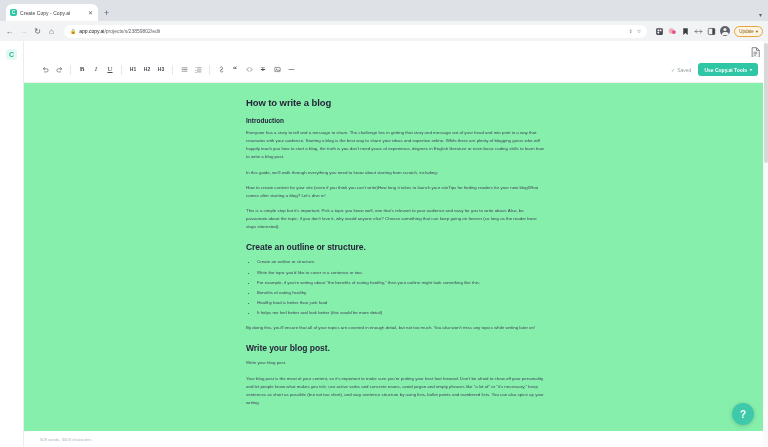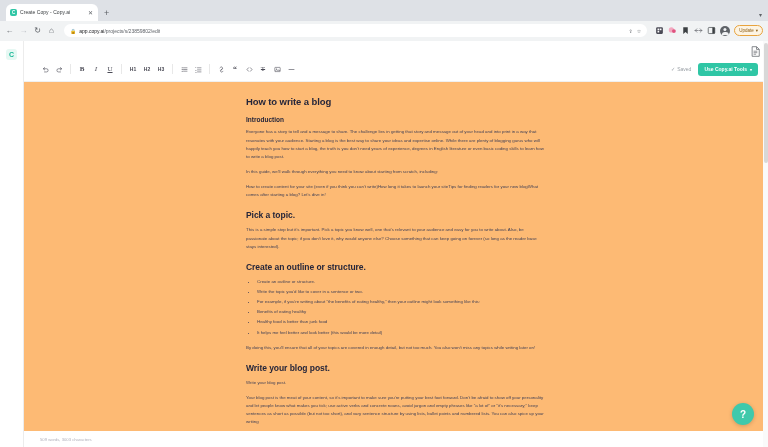--- a/index.html
+++ b/index.html
@@ -113,21 +113,21 @@
   .tools-caret { font-size: 4px; }
 
   
   .app-toprow{
     height:16px; display:flex; align-items:center; justify-content:flex-end;
     padding-right:8px; background:#fff;
   }
   .page-doc-icon{ width:9px; height:11px; color:#5f6368; }
 
   
-  .doc-scroll { flex: 1 1 auto; overflow: hidden; position: relative; background:#fdba74; }
+  .doc-scroll { flex: 1 1 auto; overflow: hidden; position: relative; background:#86efac; }
   .doc-page {
     max-width: 300px; margin: 0 auto; padding: 14px 0 0 0;
     color: #2b2b3d;
   }
   .doc-h1 {
     font-size: 9.5px; font-weight: 700; color: #26263a;
     margin-bottom: 7px; letter-spacing: -0.1px;
   }
   .doc-h2 {
     font-size: 6.5px; font-weight: 700; color: #26263a;
@@ -348,21 +348,20 @@
       <div class="doc-scroll">
         <div class="doc-page">
 
           <div class="doc-h1">How to write a blog</div>
 
           <div class="doc-h2">Introduction</div>
           <p class="doc-p">Everyone has a story to tell and a message to share. The challenge lies in getting that story and message out of your head and into print in a way that resonates with your audience. Starting a blog is the best way to share your ideas and expertise online. While there are plenty of blogging gurus who will happily teach you how to start a blog, the truth is you don't need years of experience, degrees in English literature or even basic coding skills to learn how to write a blog post.</p>
           <p class="doc-p">In this guide, we'll walk through everything you need to know about starting from scratch, including:</p>
           <p class="doc-p">How to create content for your site (even if you think you can't write)How long it takes to launch your siteTips for finding readers for your new blogWhat comes after starting a blog? Let's dive in!</p>
 
-          <div class="doc-h2 big">Pick a topic.</div>
           <p class="doc-p">This is a simple step but it's important. Pick a topic you know well, one that's relevant to your audience and easy for you to write about. Also, be passionate about the topic; if you don't love it, why would anyone else? Choose something that can keep going on forever (so long as the reader base stays interested).</p>
 
           <div class="doc-h2 big">Create an outline or structure.</div>
           <ul class="doc-ul">
             <li>Create an outline or structure.</li>
             <li>Write the topic you'd like to cover in a sentence or two.</li>
             <li>For example, if you're writing about "the benefits of eating healthy," then your outline might look something like this:</li>
             <li>Benefits of eating healthy</li>
             <li>Healthy food is better than junk food</li>
             <li>It helps me feel better and look better (this would be more detail)</li>

